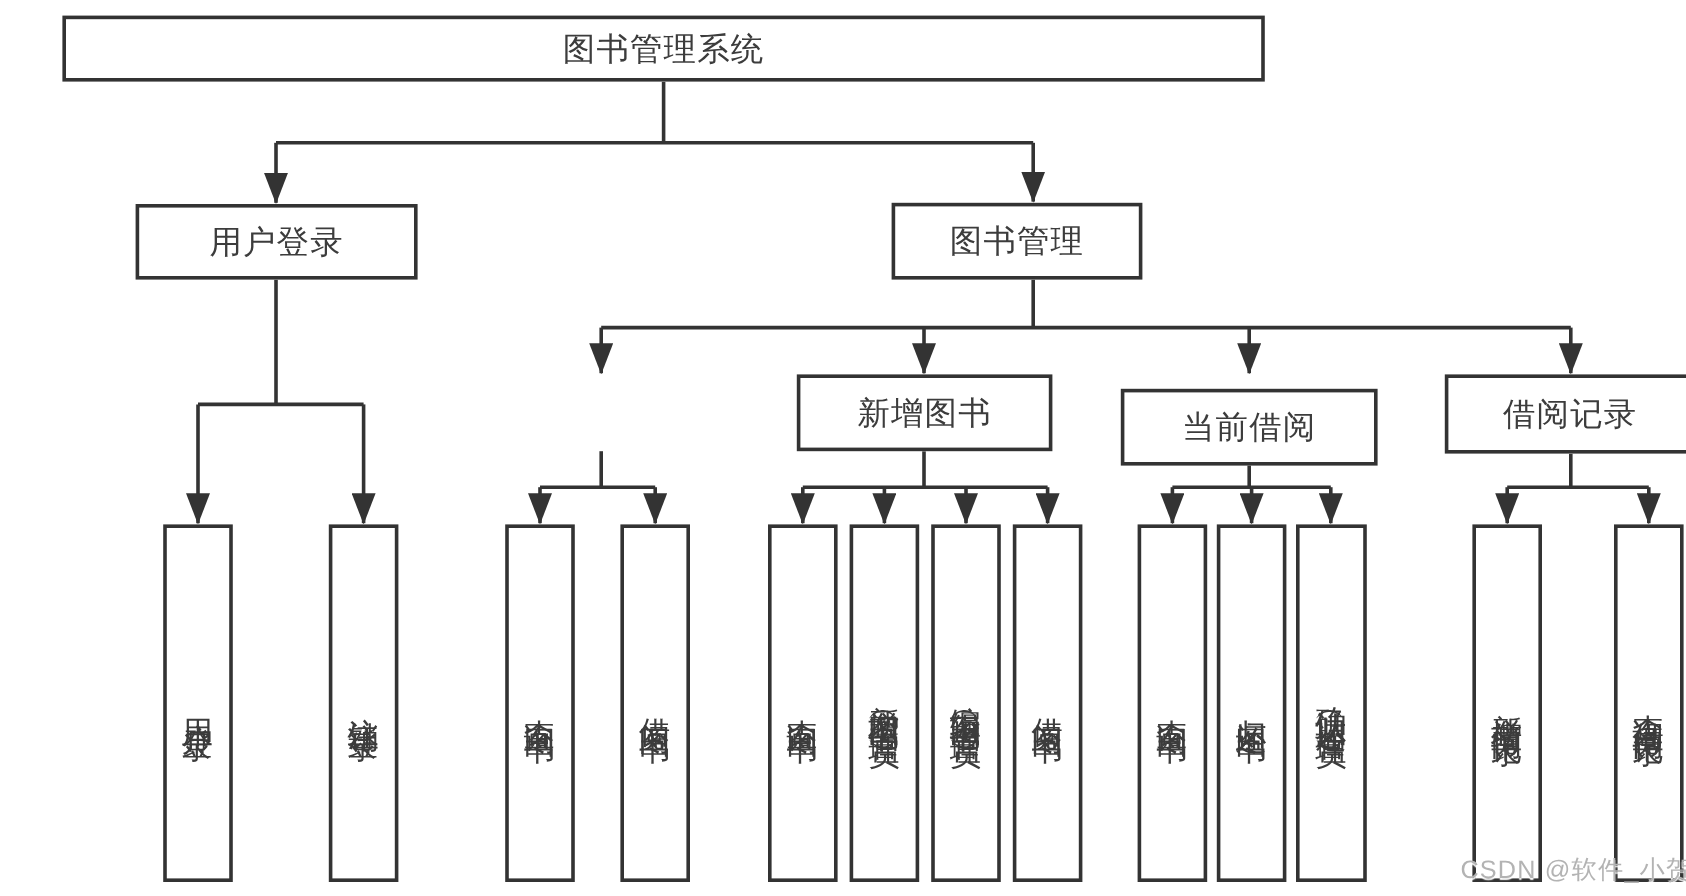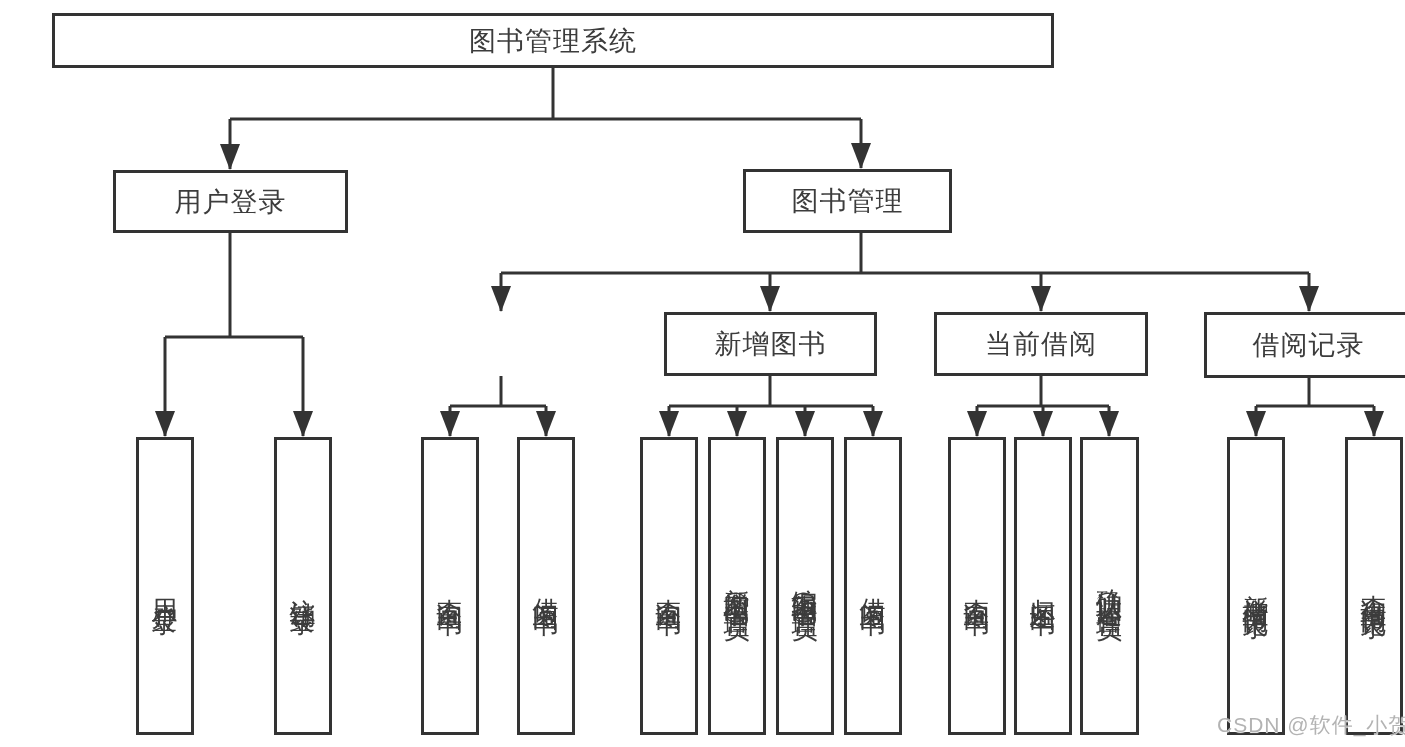--- a/index.html
+++ b/index.html
@@ -125,21 +125,21 @@
       </g>
     </g>
   </svg>
 
   <div class="node" style="left:21px; top:13px; width:1002px; height:55px;">图书管理系统</div>
 
   <div class="node" style="left:82px; top:170px; width:235px; height:63px;">用户登录</div>
   <div class="node" style="left:712px; top:169px; width:209px; height:64px;">图书管理</div>
 
   <div class="node" style="left:633px; top:312px; width:213px; height:64px;">新增图书</div>
-  <div class="node" style="left:903px; top:312px; width:214px; height:64px;">当前借阅</div>
+  <div class="node" style="left:903px; top:324px; width:214px; height:64px;">当前借阅</div>
   <div class="node" style="left:1173px; top:312px; width:209px; height:66px;">借阅记录</div>
 
   <div class="node vert" style="left:105px; top:437px; width:58px; height:298px;">用户登录</div>
   <div class="node vert" style="left:243px; top:437px; width:58px; height:298px;">注销登录</div>
 
   <div class="node vert" style="left:390px; top:437px; width:58px; height:298px;">查询图书</div>
   <div class="node vert" style="left:486px; top:437px; width:58px; height:298px;">借阅图书</div>
 
   <div class="node vert" style="left:609px; top:437px; width:58px; height:298px;">查询图书</div>
   <div class="node vert" style="left:677px; top:437px; width:58px; height:298px;">新增图书（管理员）</div>

